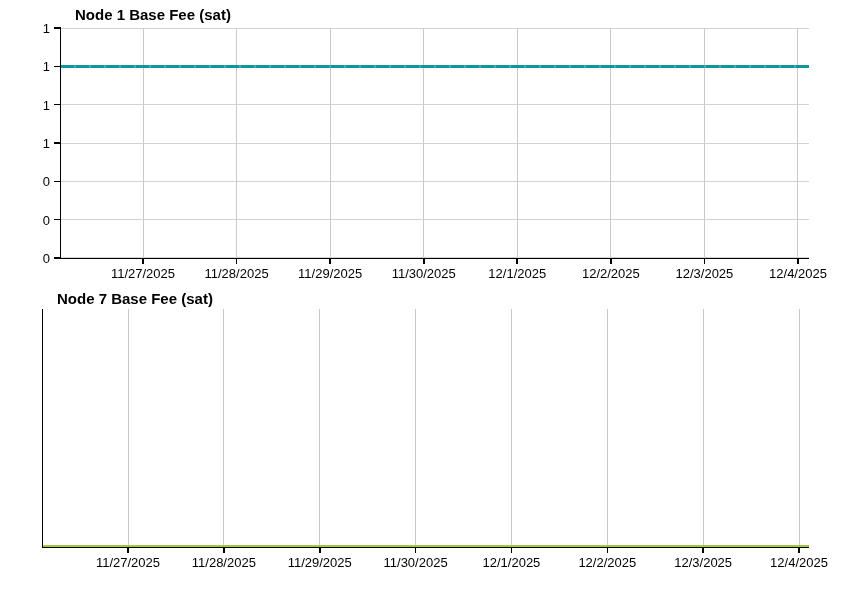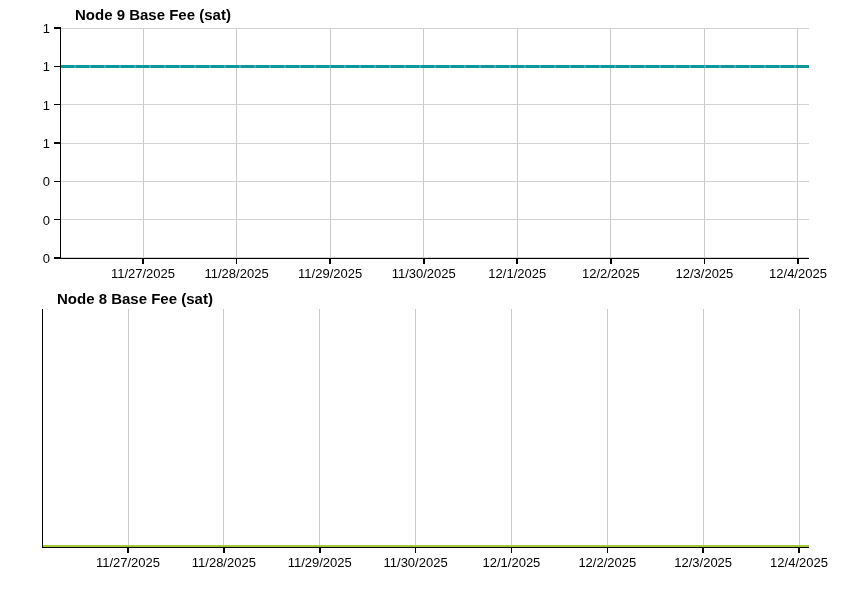--- a/index.html
+++ b/index.html
@@ -28,21 +28,21 @@
     transform:translateY(-50%);white-space:nowrap;
   }
   .dataline{position:absolute;left:0;right:0;}
 </style>
 </head>
 <body>
 
 <div class="canvas">
 
   <section>
-    <div class="chart-title chart-title-0">Node 9 Base Fee (sat)</div>
+    <div class="chart-title chart-title-0">Node 1 Base Fee (sat)</div>
     <div class="plot" id="plot-0" style="left: 60px; top: 28px; width: 748px; height: 230px;">
         <div class="vgrid" style="left: 81.5px;"></div>
         <div class="xtick" style="left: 81.2px;"></div>
         <div class="xlabel" style="left: 82px;">11/27/2025</div>
         <div class="vgrid" style="left: 175.07px;"></div>
         <div class="xtick" style="left: 174.77px;"></div>
         <div class="xlabel" style="left: 175.57px;">11/28/2025</div>
         <div class="vgrid" style="left: 268.64px;"></div>
         <div class="xtick" style="left: 268.34px;"></div>
         <div class="xlabel" style="left: 269.14px;">11/29/2025</div>
@@ -80,21 +80,21 @@
         <div class="ytick" style="top: 190.867px;"></div>
         <div class="ylabel" style="top: 191.667px;">0</div>
         <div class="hgrid" style="top: 228.5px;"></div>
         <div class="ytick" style="top: 229.2px;"></div>
         <div class="ylabel" style="top: 230px;">0</div>
         <div class="dataline" style="height: 3px; top: 36.8333px; background: repeating-linear-gradient(90deg, rgb(13, 150, 155) 0px, rgb(13, 150, 155) 13px, rgb(63, 170, 176) 13px, rgb(63, 170, 176) 15px);"></div>
       </div>
   </section>
 
   <section>
-    <div class="chart-title chart-title-1">Node 8 Base Fee (sat)</div>
+    <div class="chart-title chart-title-1">Node 7 Base Fee (sat)</div>
     <div class="plot" id="plot-1" style="left: 42px; top: 309px; width: 766px; height: 238px;">
         <div class="vgrid" style="left: 84.5px;"></div>
         <div class="xtick" style="left: 84.2px;"></div>
         <div class="xlabel" style="left: 85px;">11/27/2025</div>
         <div class="vgrid" style="left: 180.36px;"></div>
         <div class="xtick" style="left: 180.06px;"></div>
         <div class="xlabel" style="left: 180.86px;">11/28/2025</div>
         <div class="vgrid" style="left: 276.22px;"></div>
         <div class="xtick" style="left: 275.92px;"></div>
         <div class="xlabel" style="left: 276.72px;">11/29/2025</div>

